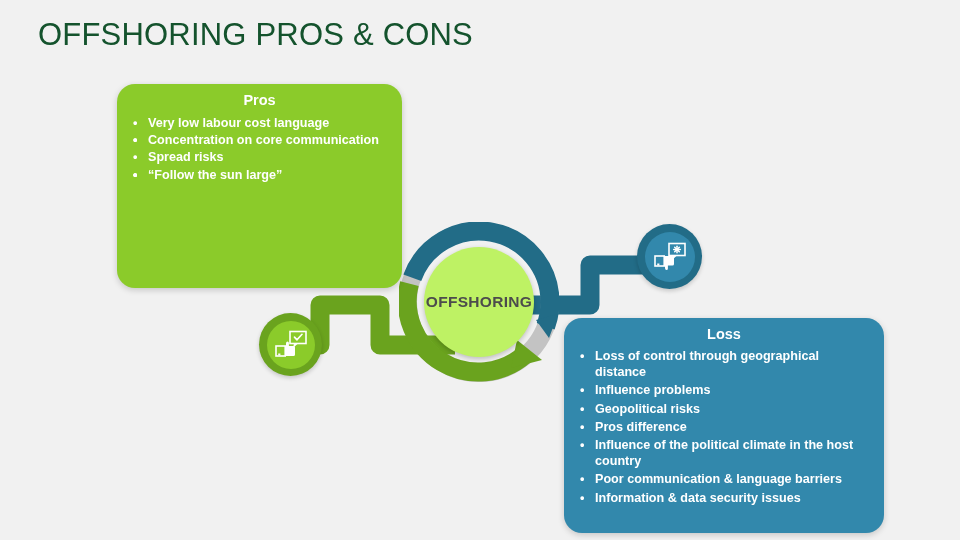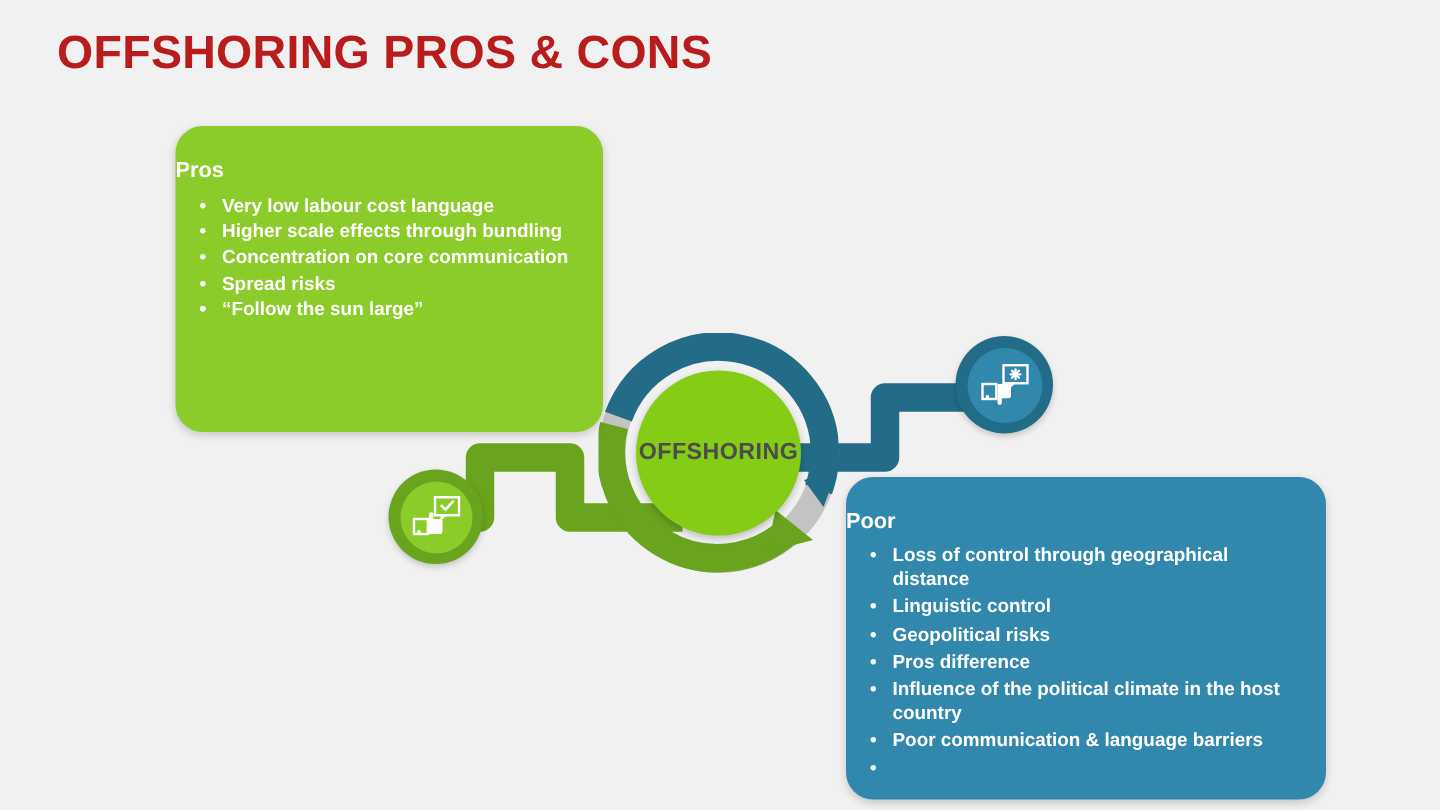--- a/index.html
+++ b/index.html
@@ -21,22 +21,22 @@
     height: 540px;
     background: #f1f1f1;
   }
 
   
   #page-title {
     position: absolute;
     left: 38px;
     top: 17px;
     font-size: 31px;
-    font-weight: bold;
-    color: #b91c1c;
+    font-weight: normal;
+    color: #14532d;
     letter-spacing: 0.2px;
     white-space: nowrap;
   }
 
   
   .connector {
     position: absolute;
   }
   #connector-pros {
     left: 280px;
@@ -65,21 +65,21 @@
     width: 160px;
     height: 160px;
   }
   #hub-core {
     position: absolute;
     left: 25px;
     top: 25px;
     width: 110px;
     height: 110px;
     border-radius: 50%;
-    background: #84cc16;
+    background: #bef264;
     box-shadow: 0 2px 5px rgba(0,0,0,0.22);
     display: flex;
     align-items: center;
     justify-content: center;
   }
   #hub-label {
     font-size: 15.5px;
     font-weight: bold;
     color: #4c4c4c;
     letter-spacing: 0.3px;
@@ -100,24 +100,24 @@
     background: #8bcb2a;
   }
   #panel-cons {
     left: 564px;
     top: 318px;
     width: 320px;
     height: 215px;
     background: #3288ac;
   }
   .panel-heading {
-    text-align: left;
+    text-align: center;
     font-size: 14.5px;
     font-weight: bold;
-    padding-top: 22px;
+    padding-top: 8px;
     color: #ffffff;
   }
   .panel-list {
     list-style: none;
     margin: 0;
     padding: 7px 10px 0 14px;
   }
   .panel-list li {
     position: relative;
     padding-left: 17px;
@@ -215,39 +215,39 @@
     </svg>
     <div id="hub-core">
       <span id="hub-label">OFFSHORING</span>
     </div>
   </div>
 
   <div class="panel" id="panel-pros">
     <div class="panel-heading">Pros</div>
     <ul class="panel-list" id="pros-list">
         <li><span class="bullet">•</span><span>Very low labour cost language</span></li>
-        <li><span class="bullet">•</span><span>Higher scale effects through bundling</span></li>
+        <li><span class="bullet">•</span></li>
         <li><span class="bullet">•</span><span>Concentration on core communication</span></li>
         <li><span class="bullet">•</span><span>Spread risks</span></li>
         <li><span class="bullet">•</span></li>
         <li><span class="bullet">•</span></li>
         <li><span class="bullet">•</span><span>“Follow the sun large”</span></li>
       </ul>
   </div>
 
   <div class="panel" id="panel-cons">
-    <div class="panel-heading">Poor</div>
+    <div class="panel-heading">Loss</div>
     <ul class="panel-list" id="cons-list">
         <li><span class="bullet">•</span><span>Loss of control through geographical distance</span></li>
-        <li><span class="bullet">•</span><span>Linguistic control</span></li>
+        <li><span class="bullet">•</span><span>Influence problems</span></li>
         <li><span class="bullet">•</span><span>Geopolitical risks</span></li>
         <li><span class="bullet">•</span><span>Pros difference</span></li>
         <li><span class="bullet">•</span><span>Influence of the political climate in the host country</span></li>
         <li><span class="bullet">•</span><span>Poor communication &amp; language barriers</span></li>
-        <li><span class="bullet">•</span></li>
+        <li><span class="bullet">•</span><span>Information &amp; data security issues</span></li>
       </ul>
   </div>
 
   <div class="icon-bubble" id="icon-bubble-pros">
     <div class="inner">
       <svg width="34" height="30" viewBox="0 0 34 30">
 
         <rect x="16" y="1.5" width="16" height="12" fill="none" stroke="#ffffff" stroke-width="1.6"></rect>
         <path d="M20 13.5 L19 18 L24 13.5 Z" fill="#ffffff"></path>
         <path d="M20.5 7.2 L23 9.8 L28 4.3" fill="none" stroke="#ffffff" stroke-width="1.7" stroke-linecap="round" stroke-linejoin="round"></path>

